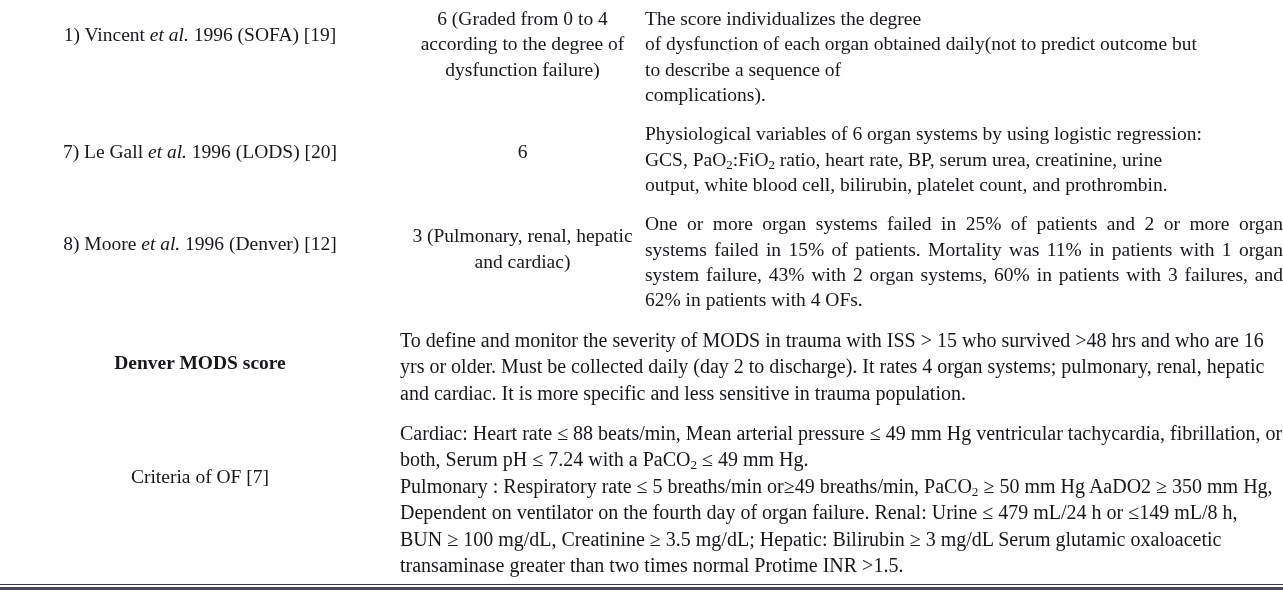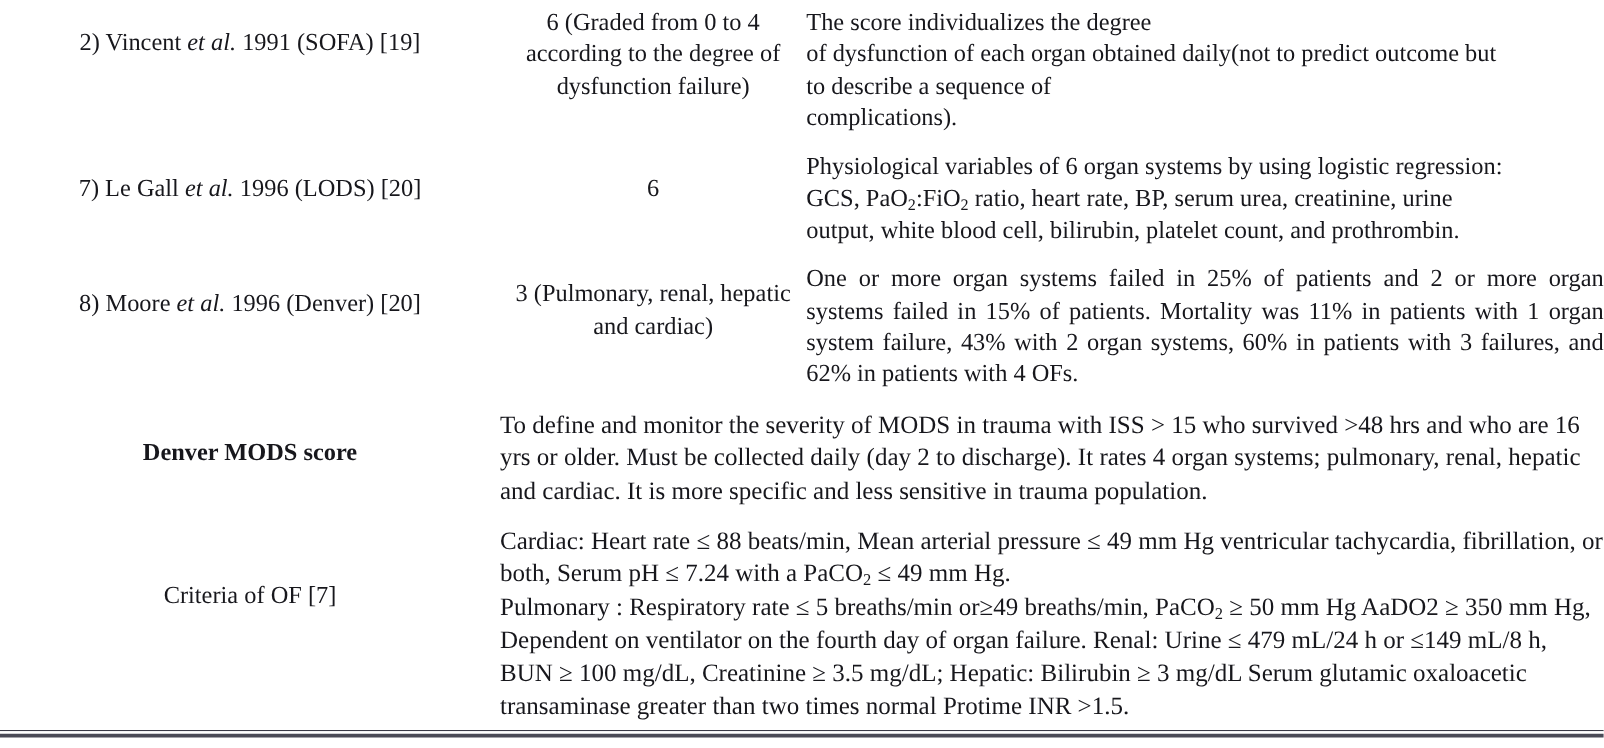--- a/index.html
+++ b/index.html
@@ -117,21 +117,21 @@
   <table class="scoring-table">
     <colgroup>
       <col class="col-system">
       <col class="col-organs">
       <col class="col-remarks">
     </colgroup>
     <tbody>
 
       <tr class="row-sofa">
         <td class="cell-system">
-          <span>2) Vincent </span><i>et al.</i><span> 1991 (SOFA) [19]</span>
+          <span>1) Vincent </span><i>et al.</i><span> 1996 (SOFA) [19]</span>
         </td>
         <td class="cell-organs">6 (Graded from 0 to 4 according to the degree of dysfunction failure)</td>
         <td class="cell-remarks">
           <div class="para">The score individualizes the degree</div>
           <div class="para">of dysfunction of each organ obtained daily(not to predict outcome but</div>
           <div class="para">to describe a sequence of</div>
           <div class="para">complications).</div>
         </td>
       </tr>
 
@@ -142,21 +142,21 @@
         <td class="cell-organs">6</td>
         <td class="cell-remarks">
           <div class="para">Physiological variables of 6 organ systems by using logistic regression:</div>
           <div class="para">GCS, PaO<sub>2</sub>:FiO<sub>2</sub> ratio, heart rate, BP, serum urea, creatinine, urine</div>
           <div class="para">output, white blood cell, bilirubin, platelet count, and prothrombin.</div>
         </td>
       </tr>
 
       <tr class="row-denver">
         <td class="cell-system">
-          <span>8) Moore </span><i>et al.</i><span> 1996 (Denver) [20]</span>
+          <span>8) Moore </span><i>et al.</i><span> 1996 (Denver) [12]</span>
         </td>
         <td class="cell-organs">3 (Pulmonary, renal, hepatic and cardiac)</td>
         <td class="cell-remarks justify">One or more organ systems failed in 25% of patients and 2 or more organ systems failed in 15% of patients. Mortality was 11% in patients with 1 organ system failure, 43% with 2 organ systems, 60% in patients with 3 failures, and 62% in patients with 4 OFs.</td>
       </tr>
 
       <tr class="row-mods">
         <td class="cell-system">Denver MODS score</td>
         <td class="cell-wide" colspan="2">To define and monitor the severity of MODS in trauma with ISS &gt; 15 who survived &gt;48 hrs and who are 16 yrs or older. Must be collected daily (day 2 to discharge). It rates 4 organ systems; pulmonary, renal, hepatic and cardiac. It is more specific and less sensitive in trauma population.</td>
       </tr>
 

